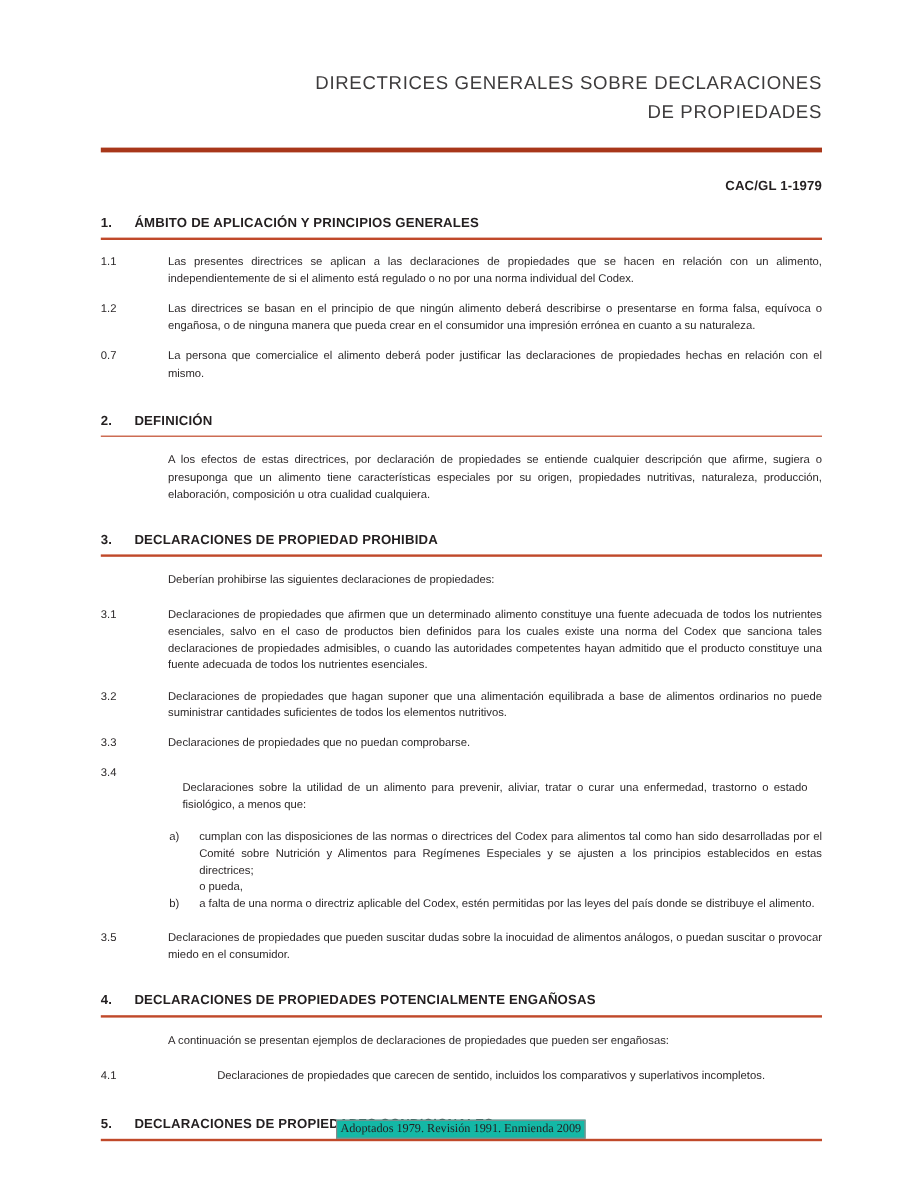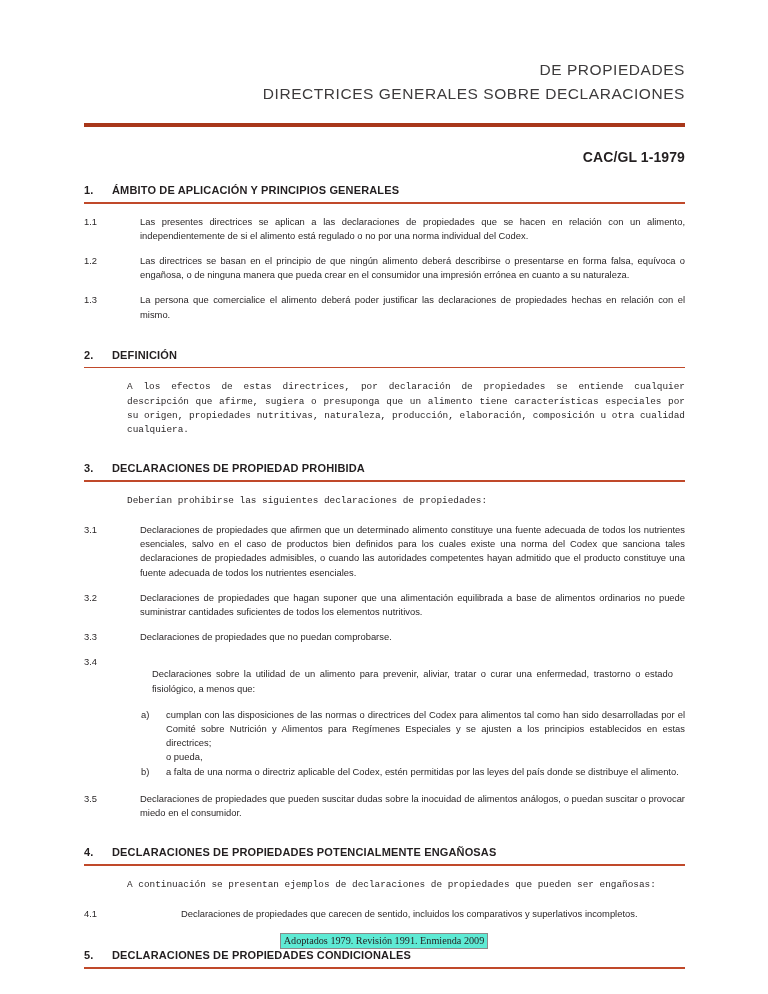--- a/index.html
+++ b/index.html
@@ -41,21 +41,21 @@
 
   .title-rule {
     margin-top: 17px;
     height: 4px;
     background: #a8371a;
     width: 100%;
   }
 
   .doc-ref {
     text-align: right;
-    font-size: 14px;
+    font-size: 11px;
     font-weight: bold;
     color: #231f20;
     margin-top: 22px;
     letter-spacing: 0.1px;
   }
 
   
   .section {
     margin-top: 18px;
   }
@@ -102,26 +102,25 @@
     text-align: justify;
     text-justify: inter-word;
   }
   .clause-body p {
     margin: 12px;
   }
 
   
   .intro {
     margin-top: 11px;
-    margin-left: 43px;
+    margin-left: 56px;
     font-size: 9.4px;
     line-height: 14.2px;
     color: #2b2728;
     text-align: justify;
-    font-family: Liberation Mono, monospace;
   }
   .intro.lead { margin-top: 12px; }
 
   
   .sublist {
     margin: 0;
     padding: 0;
     list-style: none;
   }
   .sub-item {
@@ -149,32 +148,32 @@
     text-align: center;
   }
   .footer-box {
     display: inline-block;
     border: 1px solid #8a8a8a;
     padding: 0px 3px 1px 3px;
     font-family: "Liberation Serif", serif;
     font-size: 10.2px;
     line-height: 13px;
     color: #231f20;
-    background: #5eead4;
+    background: #14b8a6;
     white-space: nowrap;
   }
 </style>
 </head>
 <body>
 
 <div class="page">
 
   <h1 class="doc-title">
+    <span class="tline">DIRECTRICES GENERALES SOBRE DECLARACIONES</span>
     <span class="tline">DE PROPIEDADES</span>
-    <span class="tline">DIRECTRICES GENERALES SOBRE DECLARACIONES</span>
   </h1>
 
   <div class="title-rule"></div>
 
   <div class="doc-ref">CAC/GL 1-1979</div>
 
   <div class="section">
     <div class="section-head">
       <span class="section-num">1.</span>
       <span class="section-title">ÁMBITO DE APLICACIÓN Y PRINCIPIOS GENERALES</span>
@@ -185,21 +184,21 @@
       <span class="clause-num">1.1</span>
       <div class="clause-body">Las presentes directrices se aplican a las declaraciones de propiedades que se hacen en relación con un alimento, independientemente de si el alimento está regulado o no por una norma individual del Codex.</div>
     </div>
 
     <div class="clause">
       <span class="clause-num">1.2</span>
       <div class="clause-body">Las directrices se basan en el principio de que ningún alimento deberá describirse o presentarse en forma falsa, equívoca o engañosa, o de ninguna manera que pueda crear en el consumidor una impresión errónea en cuanto a su naturaleza.</div>
     </div>
 
     <div class="clause">
-      <span class="clause-num">1.3</span>
+      <span class="clause-num">0.7</span>
       <div class="clause-body">La persona que comercialice el alimento deberá poder justificar las declaraciones de propiedades hechas en relación con el mismo.</div>
     </div>
   </div>
 
   <div class="section" style="margin-top:26px;">
     <div class="section-head">
       <span class="section-num">2.</span>
       <span class="section-title">DEFINICIÓN</span>
     </div>
     <div class="section-rule"></div>

